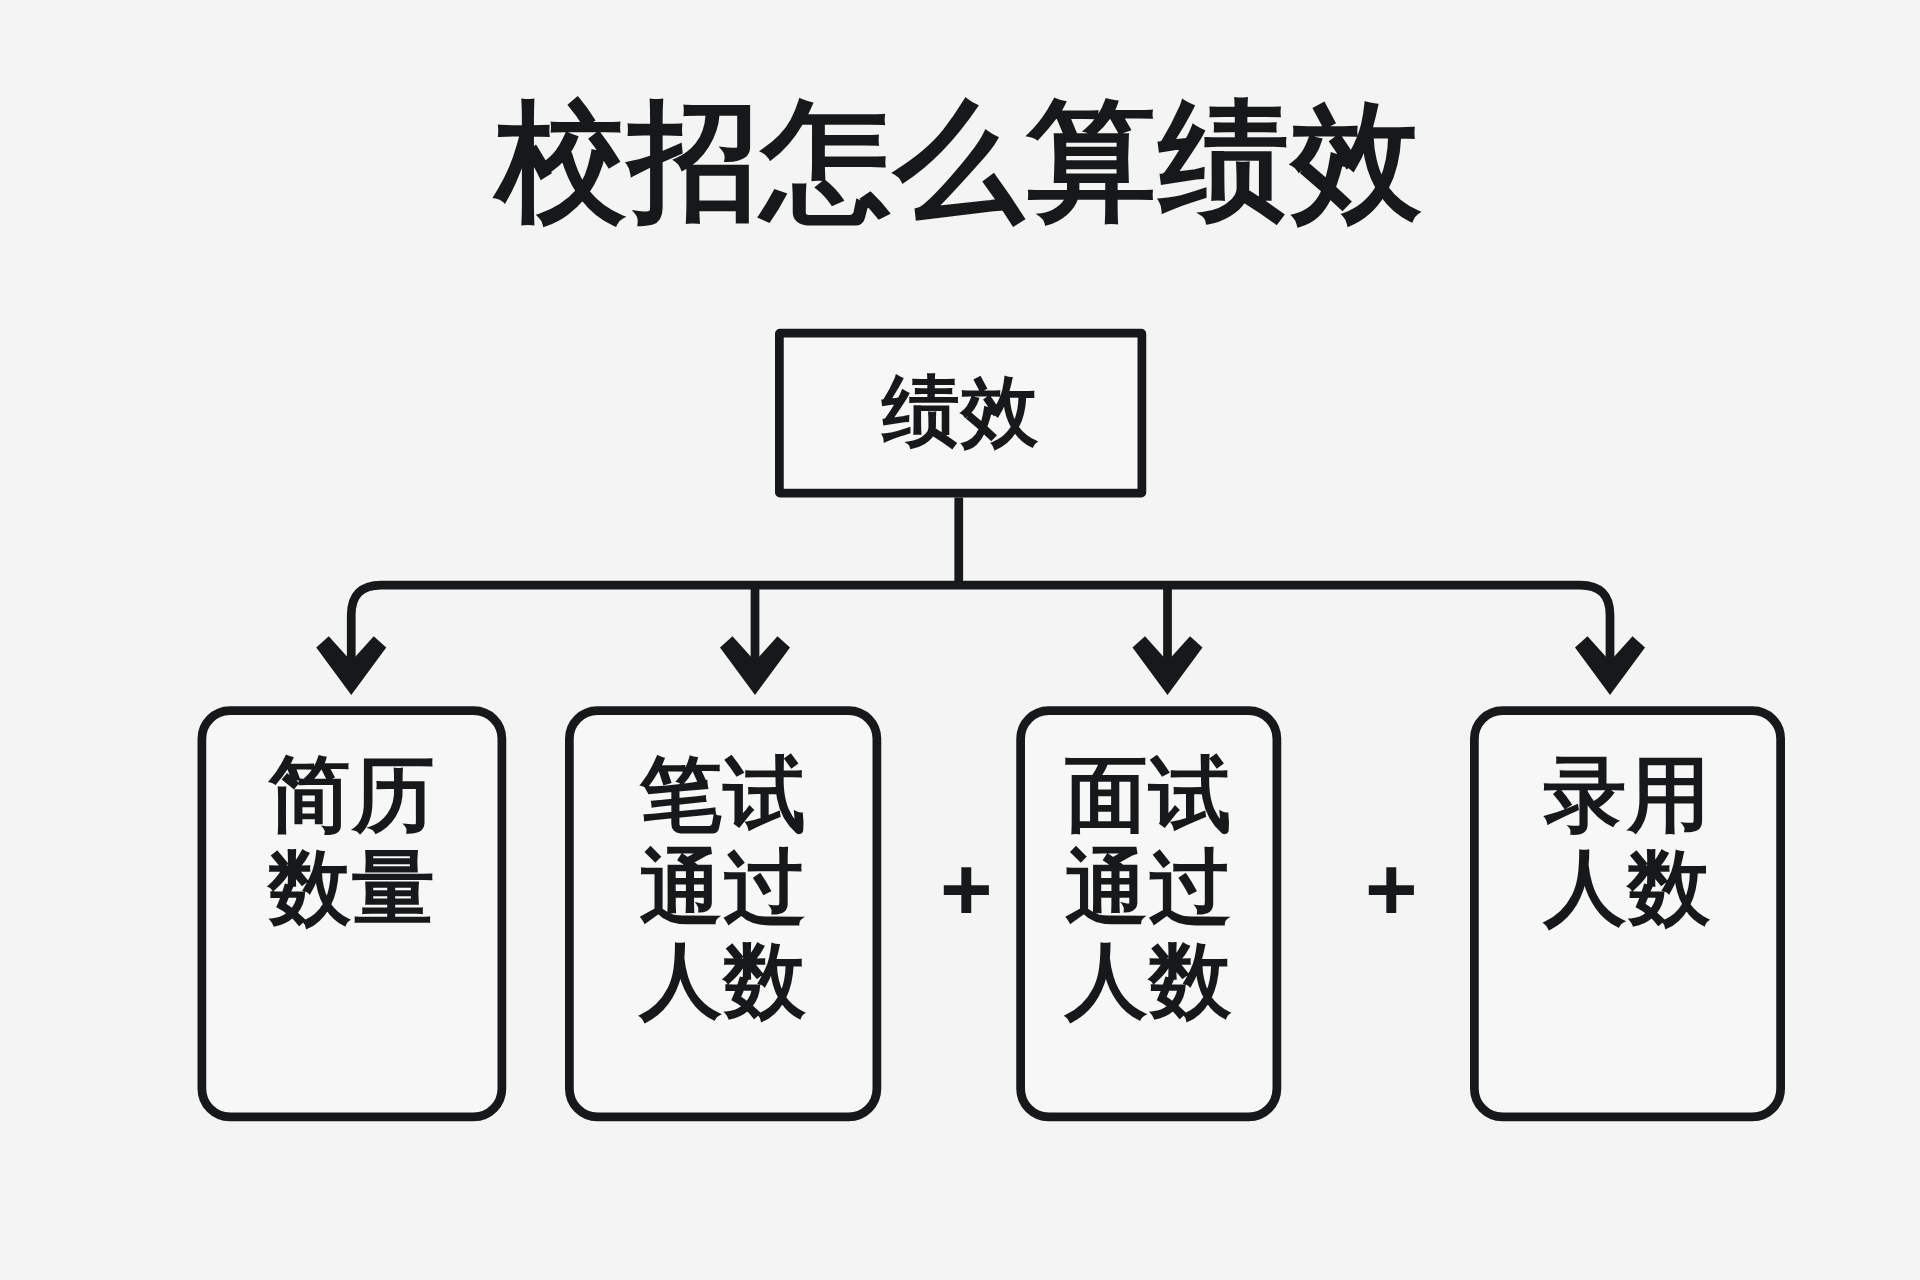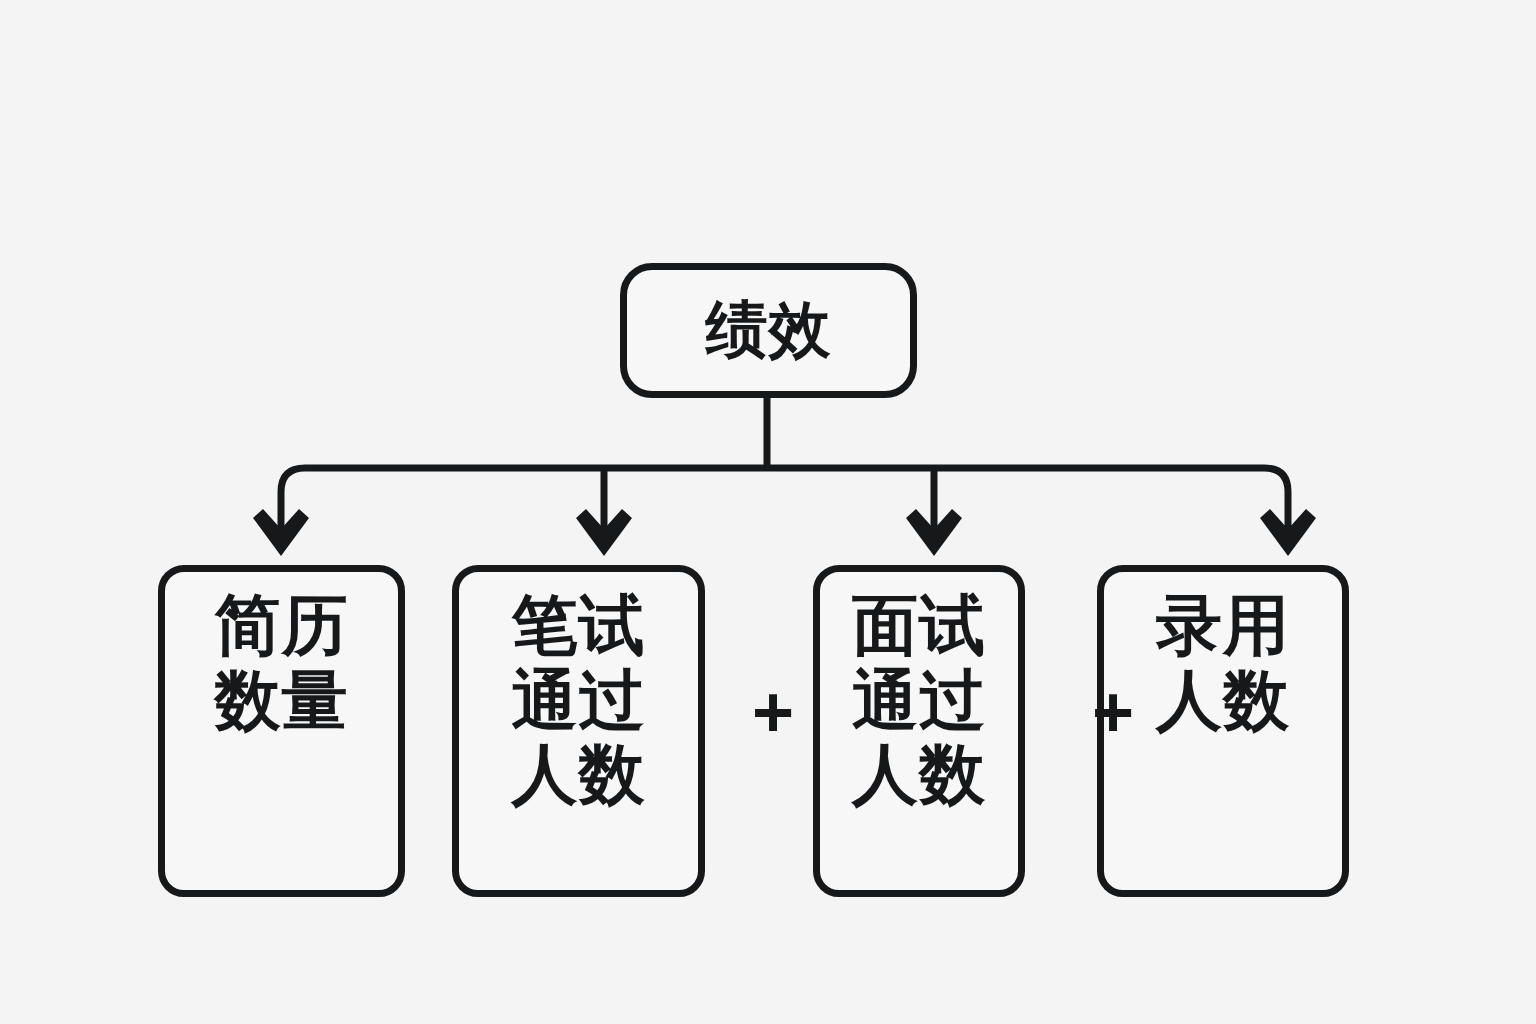--- a/index.html
+++ b/index.html
@@ -72,44 +72,44 @@
     text-align: center;
     letter-spacing: 1px;
     white-space: pre-line;
   }
 
   #node-root {
     left: 620px;
     top: 263px;
     width: 297px;
     height: 135px;
-    border-radius: 32px;
+    border-radius: 4px;
     align-items: center;
   }
   #node-root .node-label {
     font-size: 62px;
     line-height: 1.1;
   }
 
   .leaf {
     top: 565px;
     height: 332px;
     border-radius: 26px;
     align-items: flex-start;
   }
   .leaf .node-label {
     font-size: 66px;
     line-height: 1.13;
-    padding-top: 16px;
+    padding-top: 26px;
   }
 
   #node-resume   { left: 158px;  width: 247px; }
   #node-written  { left: 452px;  width: 253px; }
   #node-intervw  { left: 813px;  width: 212px; }
-  #node-offer    { left: 1097px; width: 252px; }
+  #node-offer    { left: 1176px; width: 252px; }
 
   
   .plus-op {
     position: absolute;
     top: 672px;
     width: 80px;
     height: 80px;
     font-size: 72px;
     line-height: 80px;
     font-weight: 700;
@@ -117,20 +117,21 @@
     text-align: center;
   }
   #plus-1 { left: 733px; }
   #plus-2 { left: 1073px; }
 </style>
 </head>
 <body>
 
 <div id="stage">
 
+  <div id="diagram-title">校招怎么算绩效</div>
 
   <svg id="connectors" viewBox="0 0 1536 1024" width="1536" height="1024">
 
     <line x1="767" y1="398" x2="767" y2="468"></line>
 
     <path d="M 281 550 L 281 492 Q 281 468 305 468 L 1264 468 Q 1288 468 1288 492 L 1288 550"></path>
 
     <line x1="604" y1="468" x2="604" y2="550"></line>
     <line x1="934" y1="468" x2="934" y2="550"></line>
 

